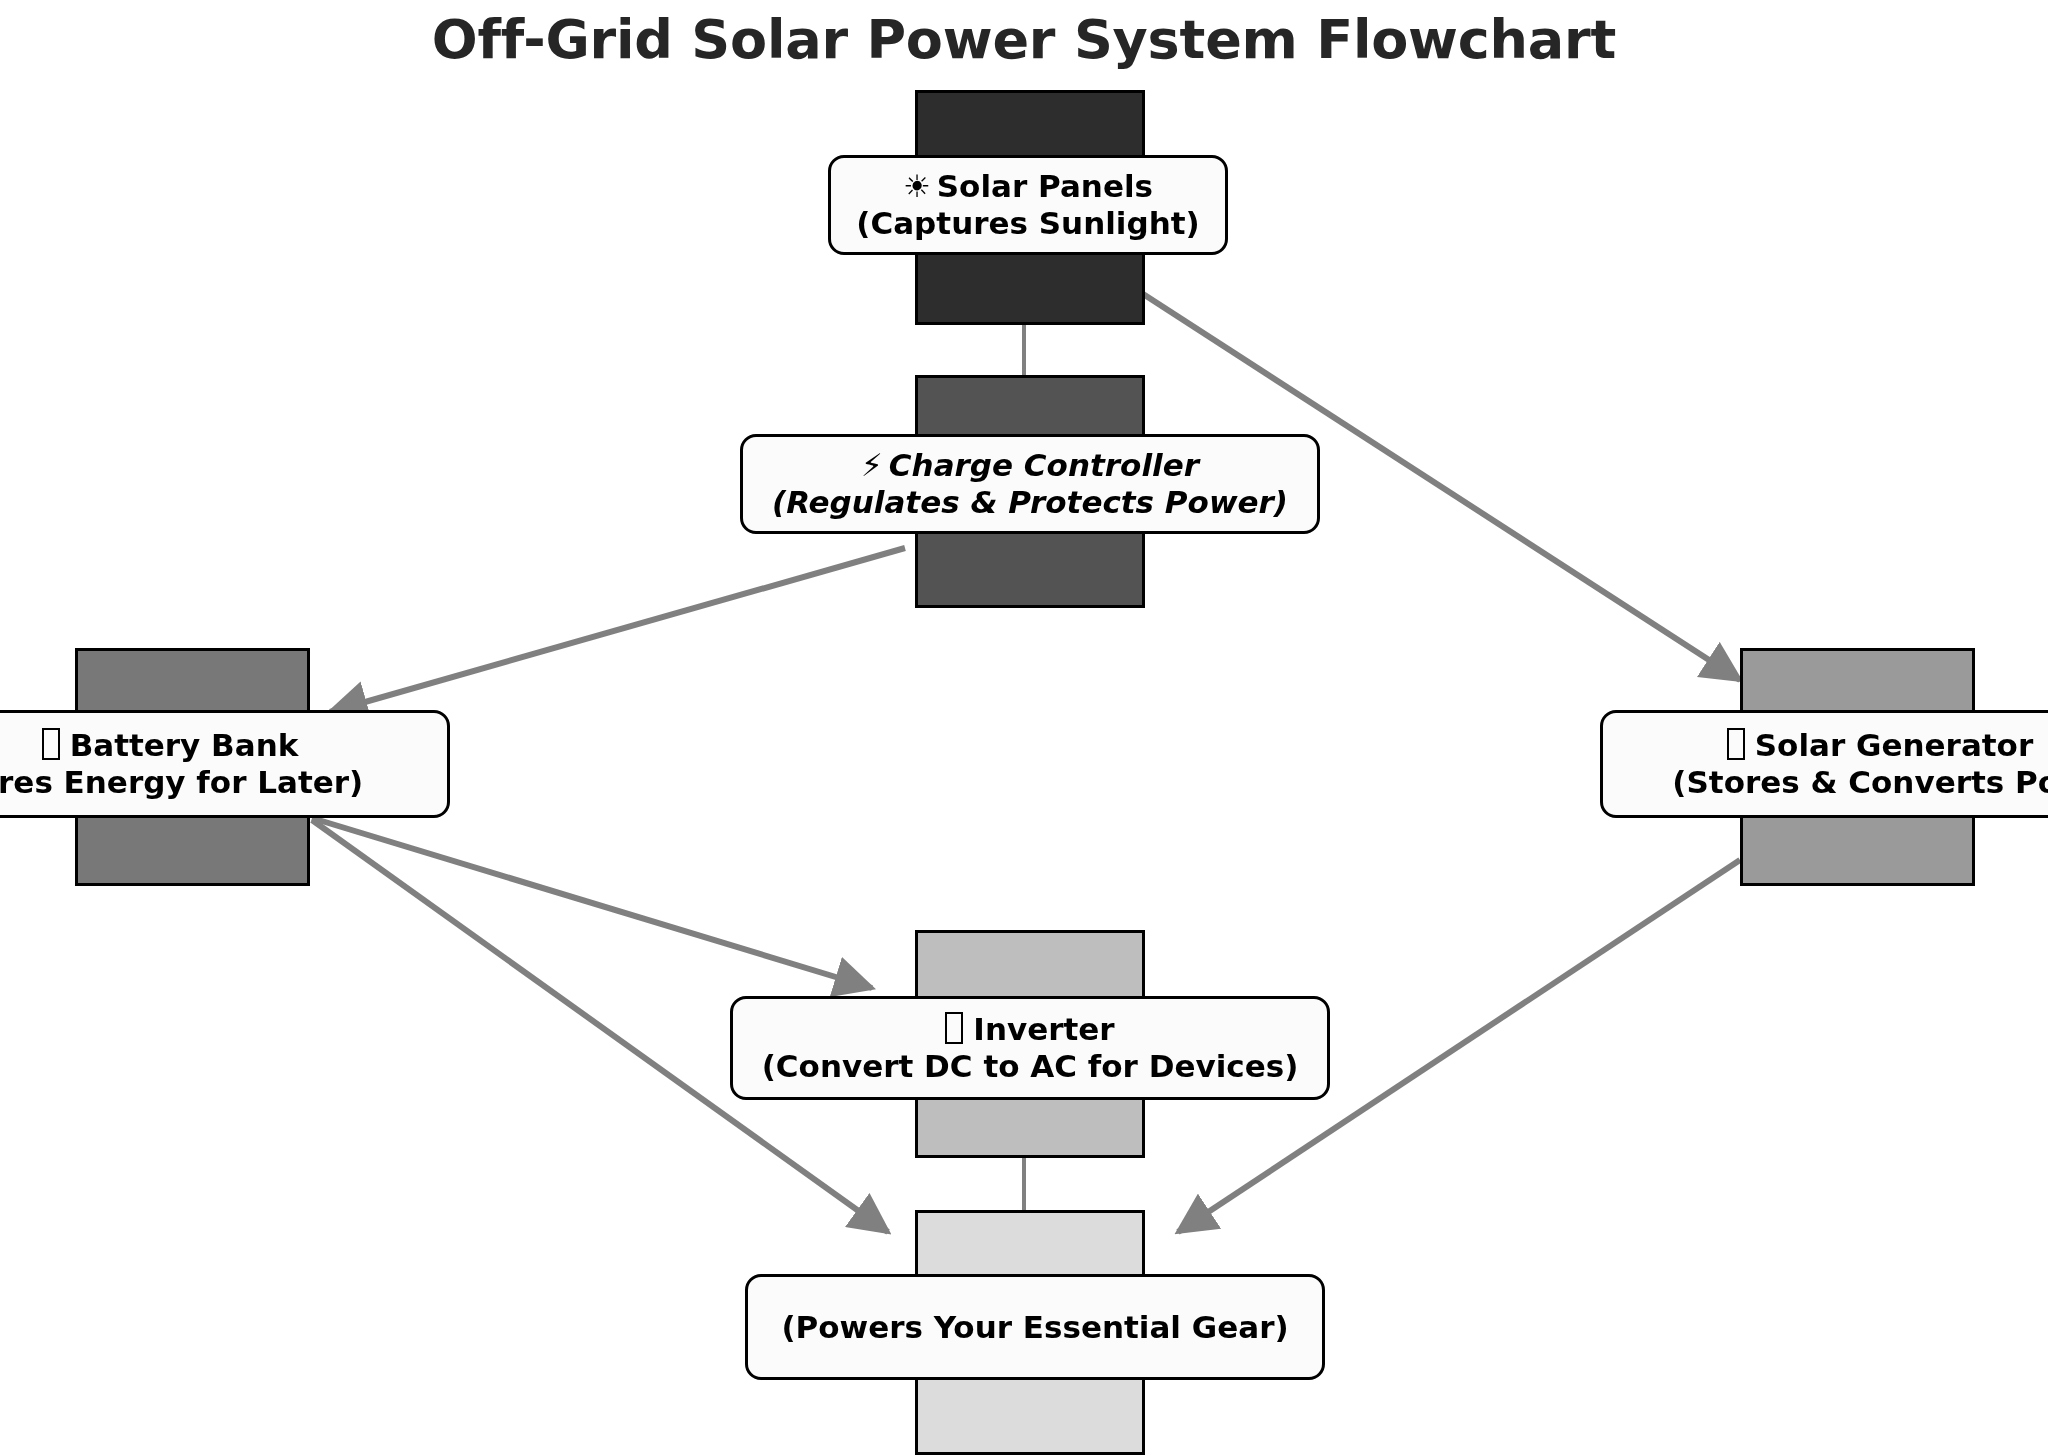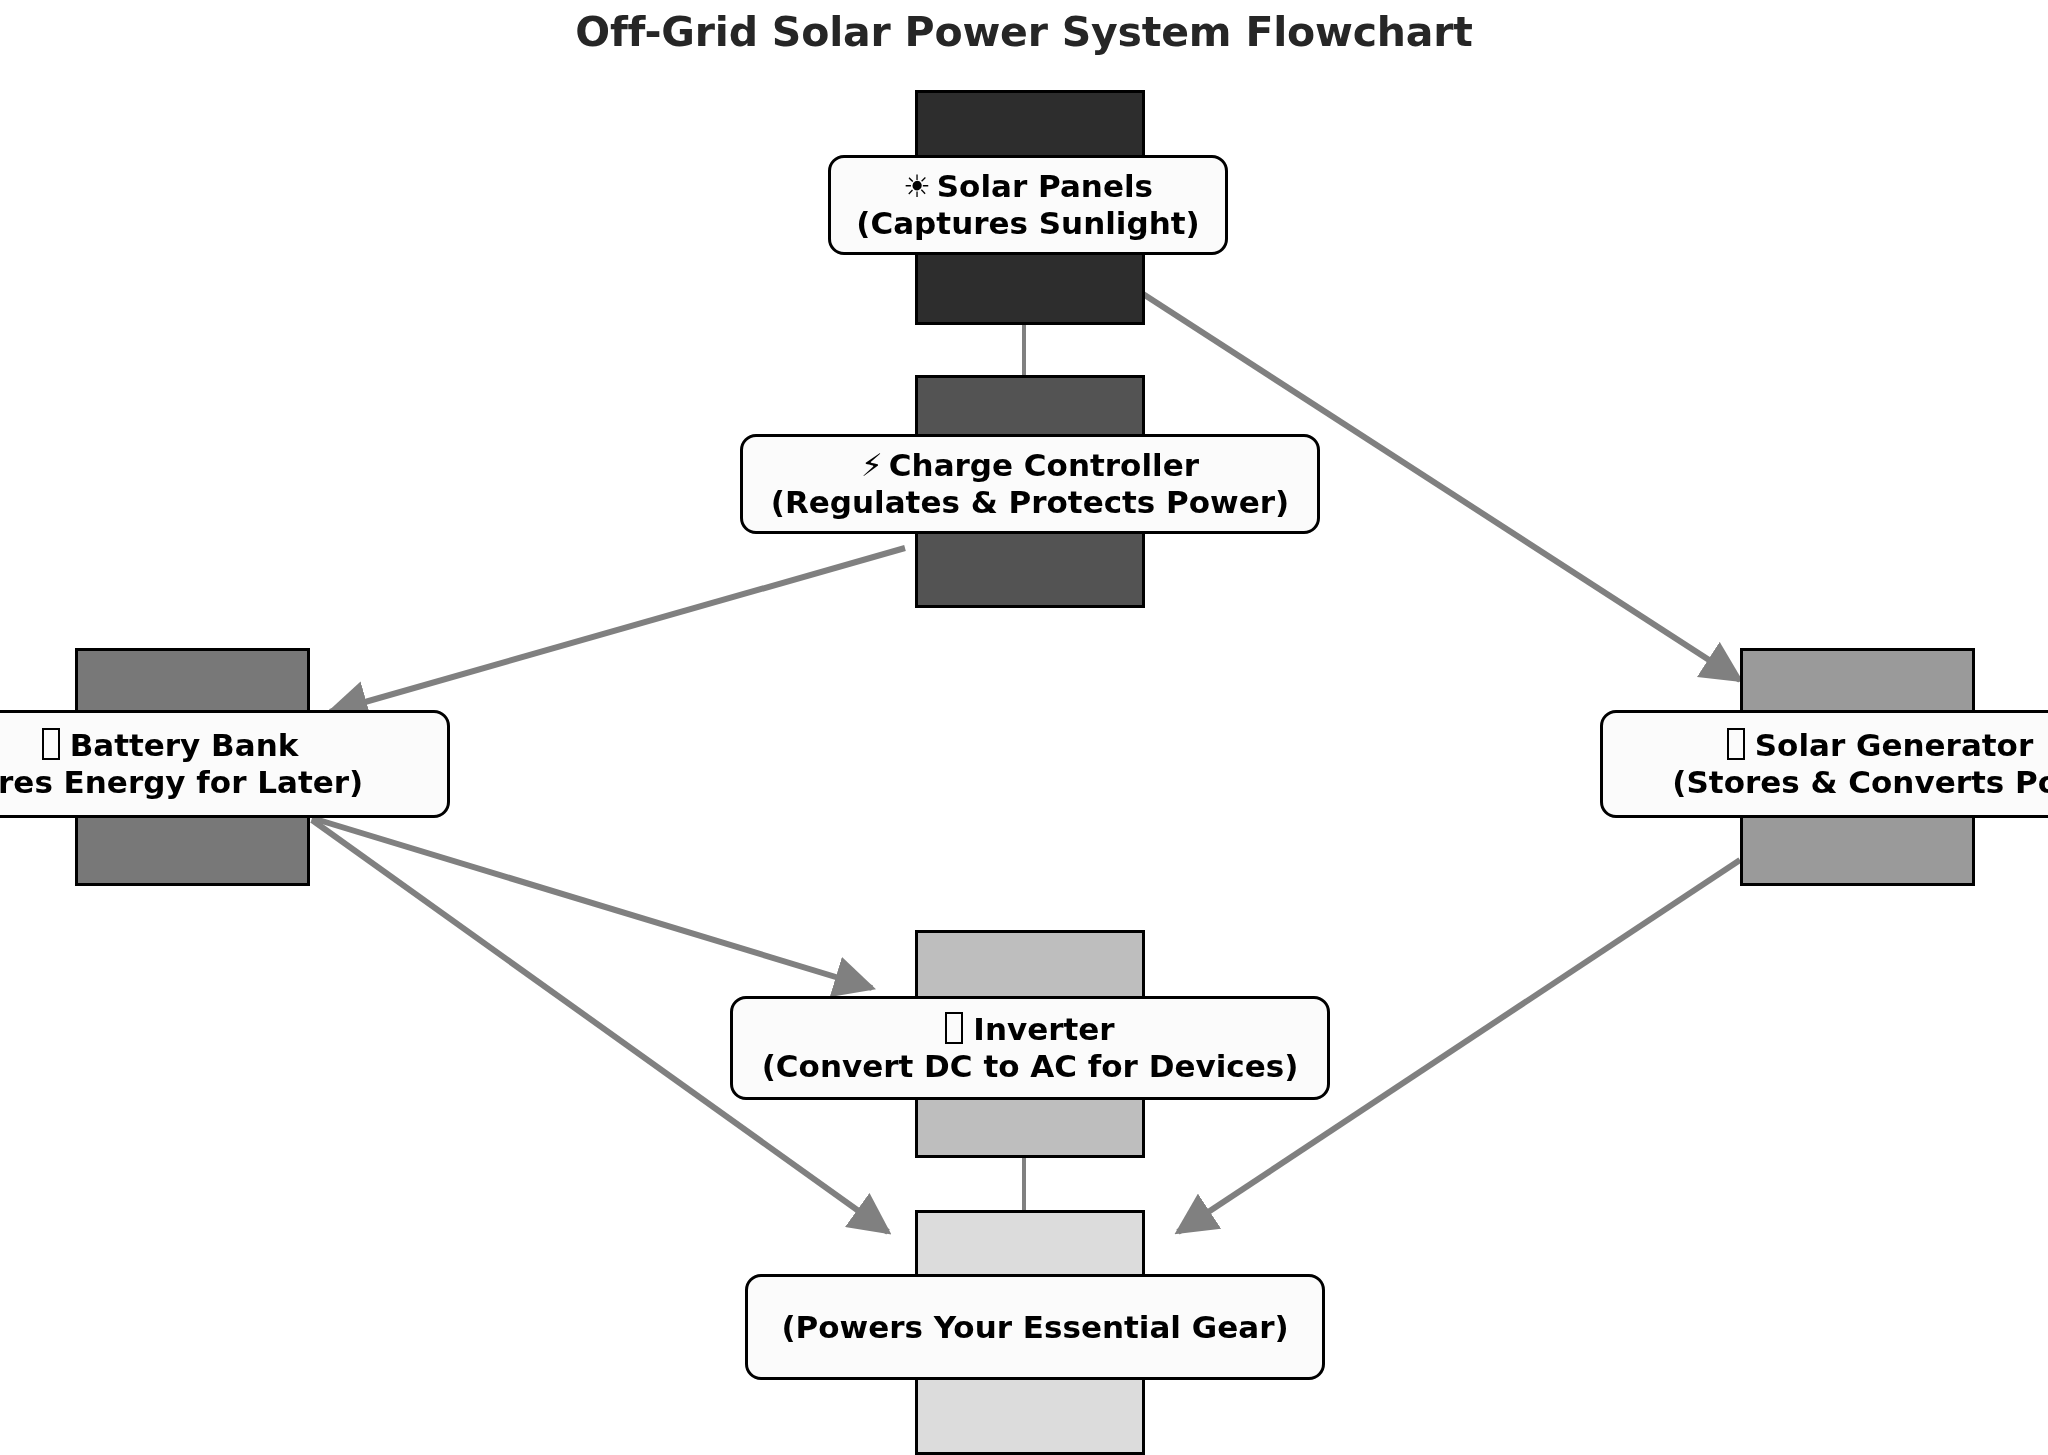--- a/index.html
+++ b/index.html
@@ -21,21 +21,21 @@
     background: #ffffff;
   }
 
   
   #chart-title {
     position: absolute;
     left: 0;
     top: 8px;
     width: 2048px;
     text-align: center;
-    font-size: 41px;
+    font-size: 54px;
     font-weight: bold;
     color: #262626;
     letter-spacing: -0.2px;
     white-space: nowrap;
   }
 
   
   #edge-layer {
     position: absolute;
     left: 0;
@@ -131,21 +131,21 @@
 
   <div class="node-rect" style="left:915px; top:1210px; width:230px; height:245px; background:#dcdcdc;"></div>
 
   <div class="node-label" style="left:828px; top:155px; width:400px; height:100px;">
     <span class="line1">
       <span class="icon-glyph">☀</span><span>Solar Panels</span>
     </span>
     <span class="line2">(Captures Sunlight)</span>
   </div>
 
-  <div class="node-label" style="left:740px; top:434px; width:580px; height:100px;">
+  <div class="node-label" style="left:740px; top:434px; width:580px; height:100px;font-style:italic;">
     <span class="line1">
       <span class="icon-glyph">⚡</span><span>Charge Controller</span>
     </span>
     <span class="line2">(Regulates &amp; Protects Power)</span>
   </div>
 
   <div class="node-label" style="left:-110px; top:710px; width:560px; height:108px;">
     <span class="line1">
       <span class="tofu"></span><span>Battery Bank</span>
     </span>

